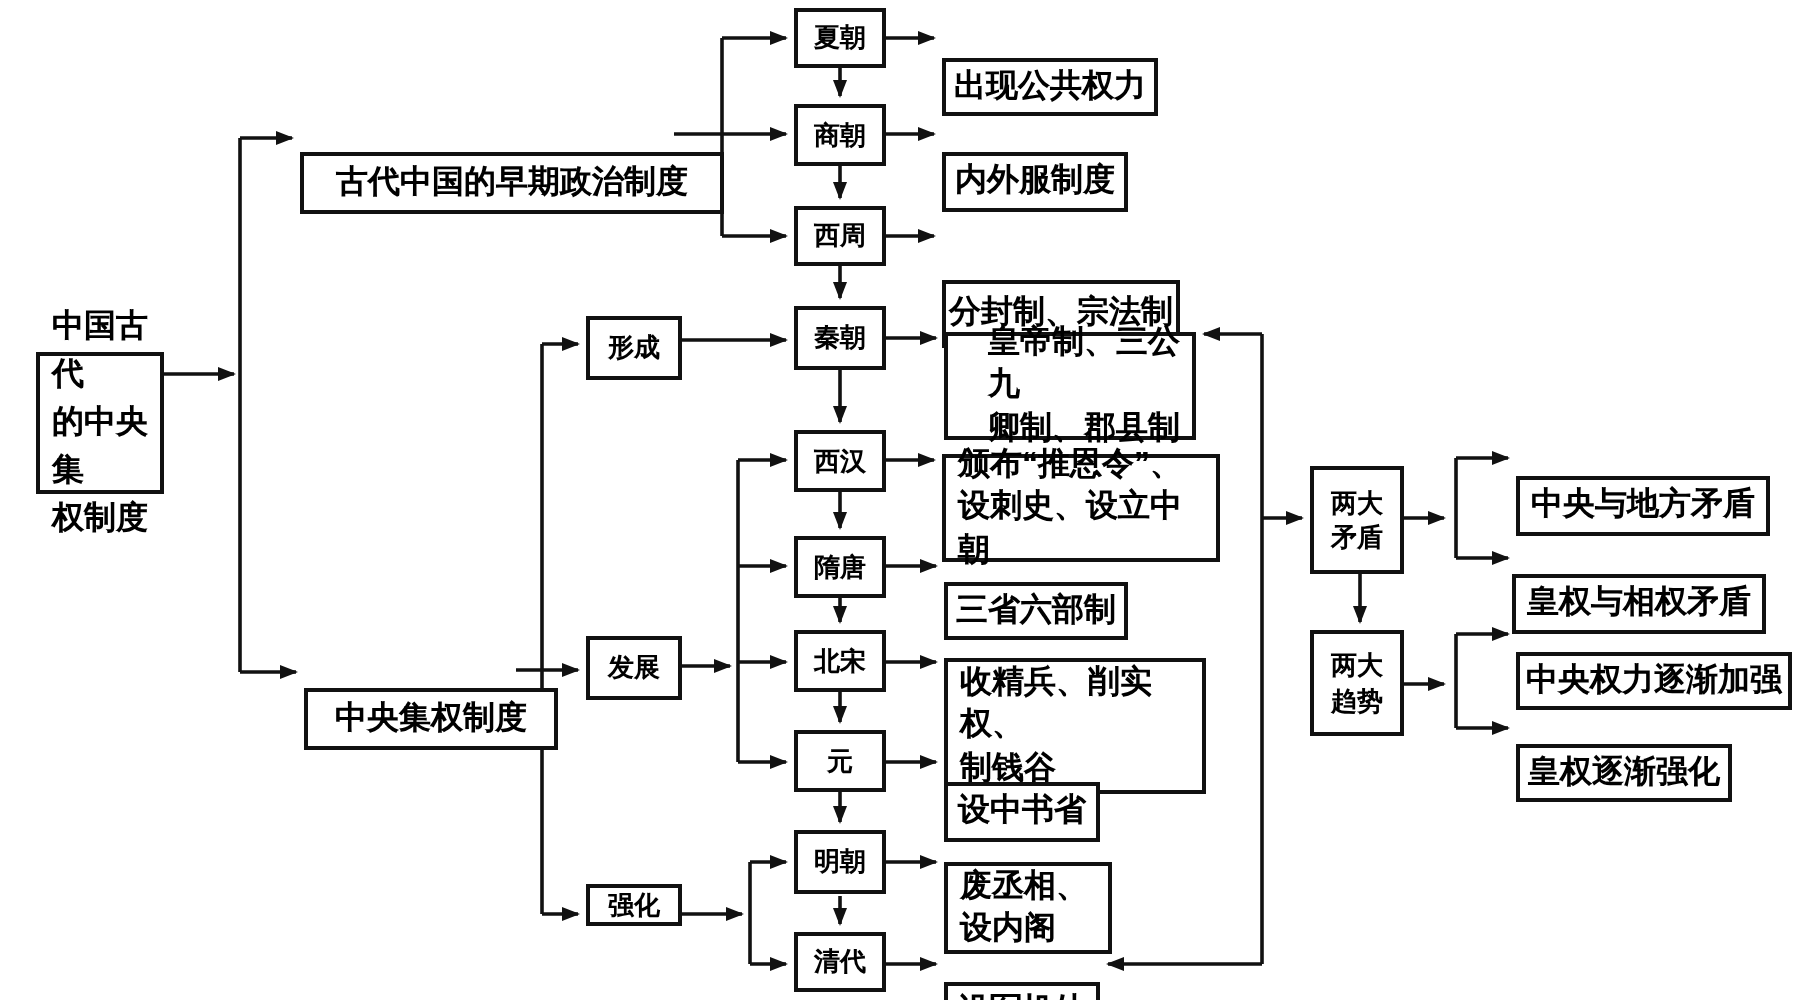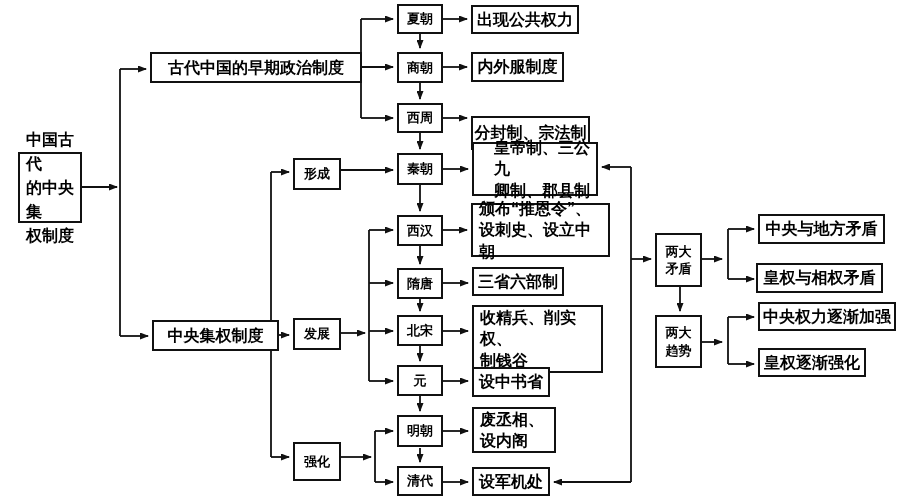--- a/index.html
+++ b/index.html
@@ -9,21 +9,21 @@
     color:#000;overflow:hidden;
   }
   #wires{position:absolute;left:0;top:0;width:902px;height:500px;}
   .box{
     position:absolute;box-sizing:border-box;border:2px solid #111;
     background:#fff;display:flex;align-items:center;justify-content:center;
     text-align:center;font-weight:bold;font-size:13px;line-height:1.32;
     white-space:pre-line;z-index:2;
   }
   .ml{justify-content:flex-start;text-align:left;padding-left:6px;padding-right:3px;}
-  .sm{font-size:16px;}
+  .sm{font-size:16px;margin-top:24px;}
 </style>
 </head>
 <body>
 
 <div id="canvas">
 
   <svg id="wires" viewBox="0 0 902 500" xmlns="http://www.w3.org/2000/svg">
     <defs>
       <marker id="arr" markerWidth="9" markerHeight="7" refX="8" refY="3.5" orient="auto" markerUnits="userSpaceOnUse">
         <path d="M0,0 L9,3.5 L0,7 Z" fill="#111"></path>
@@ -100,21 +100,21 @@
   </svg>
 
   <div class="box ml sm" style="left:18px;top:152px;width:64px;height:71px;line-height:1.5;">中国古代
 的中央集
 权制度</div>
   <div class="box sm" style="left:150px;top:52px;width:212px;height:31px;">古代中国的早期政治制度</div>
   <div class="box sm" style="left:152px;top:320px;width:127px;height:31px;">中央集权制度</div>
 
   <div class="box" style="left:293px;top:158px;width:48px;height:32px;">形成</div>
   <div class="box" style="left:293px;top:318px;width:48px;height:32px;">发展</div>
-  <div class="box" style="left:293px;top:442px;width:48px;height:39px;text-align:center;">强化</div>
+  <div class="box" style="left:293px;top:442px;width:48px;height:21px;text-align:center;">强化</div>
 
   <div class="box" style="left:397px;top:4px;width:46px;height:30px;">夏朝</div>
   <div class="box" style="left:397px;top:52px;width:46px;height:31px;">商朝</div>
   <div class="box" style="left:397px;top:103px;width:46px;height:30px;">西周</div>
   <div class="box" style="left:397px;top:153px;width:46px;height:32px;">秦朝</div>
   <div class="box" style="left:397px;top:215px;width:46px;height:31px;">西汉</div>
   <div class="box" style="left:397px;top:268px;width:46px;height:31px;">隋唐</div>
   <div class="box" style="left:397px;top:315px;width:46px;height:31px;">北宋</div>
   <div class="box" style="left:397px;top:365px;width:46px;height:31px;">元</div>
   <div class="box" style="left:397px;top:415px;width:46px;height:32px;">明朝</div>

